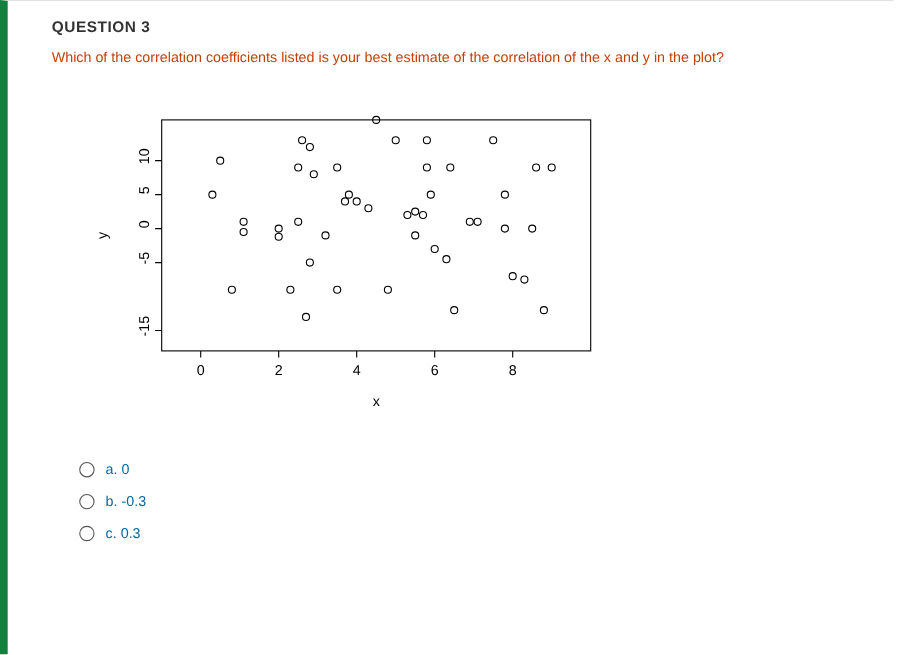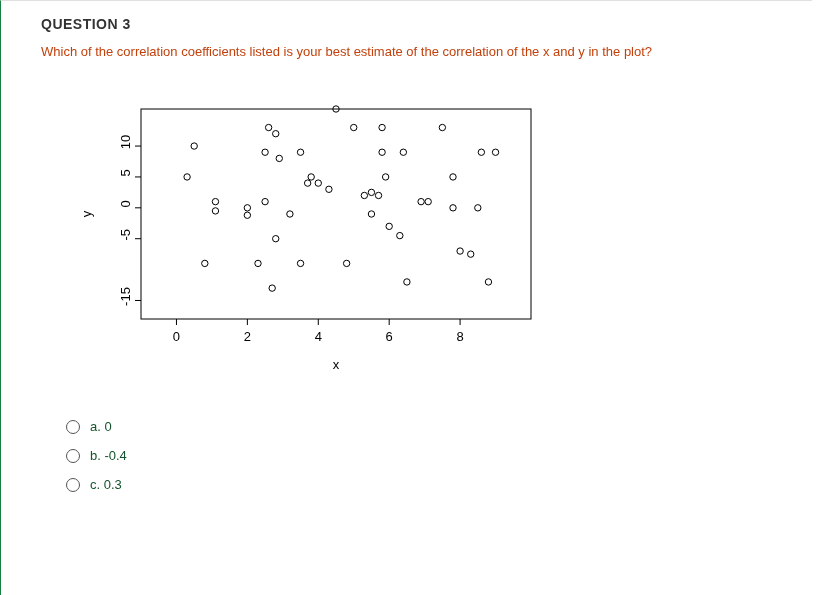--- a/index.html
+++ b/index.html
@@ -12,21 +12,21 @@
       font-size: 13px;
       color: #333;
       background: #fff;
       padding: 0;
     }
     .container {
       width: 812px;
       height: 595px;
       padding: 15px 30px 3px 40px;
       border-top: 1px solid #e0e0e0;
-      border-left: 1px solid #15803d;
+      border-left: 7px solid #15803d;
     }
     .question-title {
       font-weight: bold;
       font-size: 14px;
       margin-bottom: 12px;
       letter-spacing: 0.5px;
     }
     .question-text {
       font-size: 13px;
       margin-bottom: 40px;
@@ -79,21 +79,21 @@
       border-radius: 50%;
       margin-right: 10px;
       cursor: pointer;
       background: #fff;
     }
     .radio:checked {
       background: radial-gradient(circle, #333 40%, #fff 45%);
     }
     .option-label {
       font-size: 13px;
-      color: #14532d;
+      color: #0369a1;
       cursor: pointer;
     }
   </style>
 </head>
 <body>
 
 <div class="container">
   <div class="question-title">QUESTION 3</div>
   <div class="question-text">Which of the correlation coefficients listed is your best estimate of the correlation of the x and y in the plot?</div>
 
@@ -172,20 +172,20 @@
       </svg>
   </div>
 
   <div class="options">
     <div class="option-row">
       <input type="radio" name="q3" class="radio" id="opt-a" style="">
       <label class="option-label" for="opt-a">a. 0</label>
     </div>
     <div class="option-row">
       <input type="radio" name="q3" class="radio" id="opt-b" style="">
-      <label class="option-label" for="opt-b">b. -0.4</label>
+      <label class="option-label" for="opt-b">b. -0.3</label>
     </div>
     <div class="option-row">
       <input type="radio" name="q3" class="radio" id="opt-c" style="">
       <label class="option-label" for="opt-c">c. 0.3</label>
     </div>
   </div>
 </div>
 
 </body></html>

